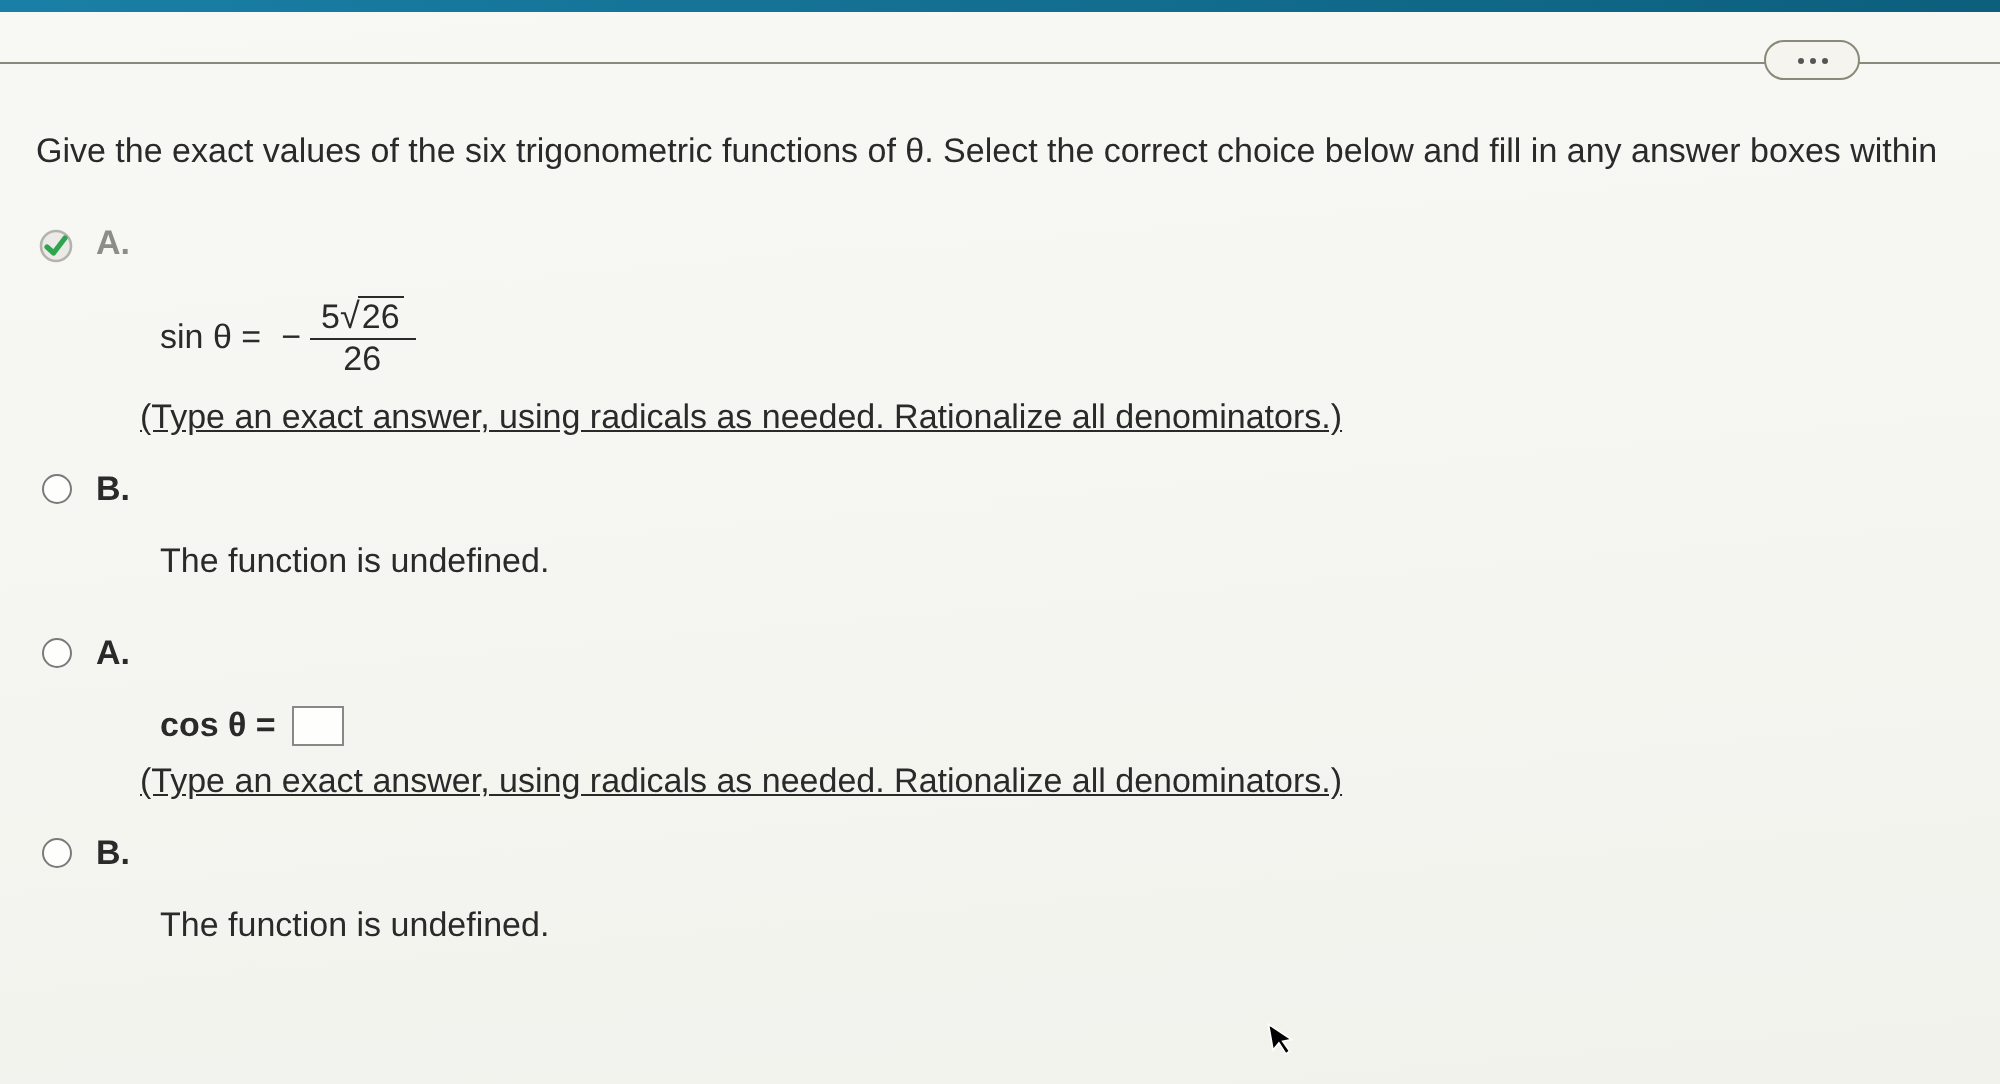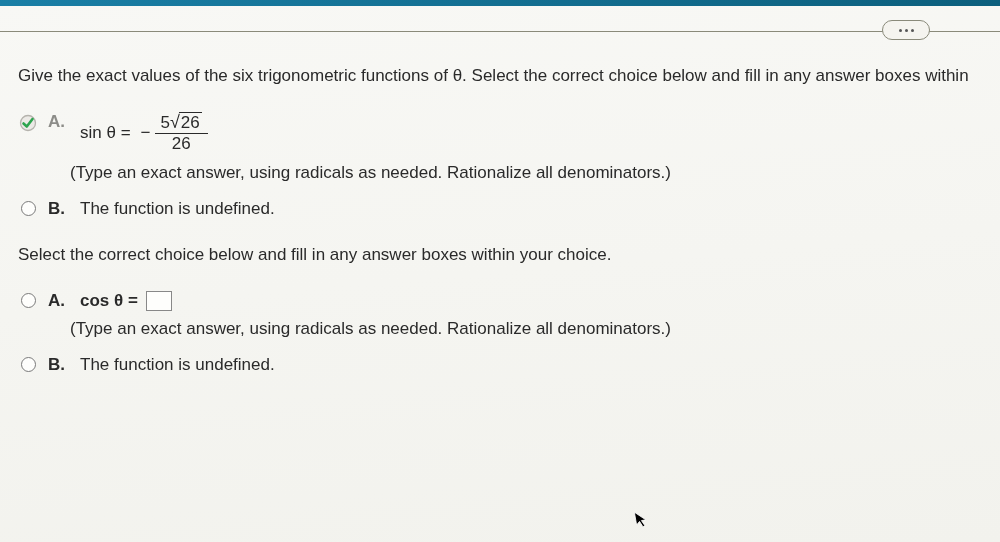--- a/index.html
+++ b/index.html
@@ -80,21 +80,21 @@
       width: 18px; height: 18px;
       position: relative;
     }
     .radio-checked svg { width: 18px; height: 18px; }
     .letter {
       font-weight: bold;
       width: 22px;
       flex-shrink: 0;
     }
     .letter.faded { color: #8c8c88; }
-    .choice-body { flex: 1; }
+    .choice-body { flex: 1; margin-top: 36px; }
     .math-sin {
       display: inline-flex;
       align-items: center;
       margin-bottom: 2px;
     }
     .func-label { margin-right: 6px; }
     .neg { margin: 0 4px; }
     .frac {
       display: inline-flex;
       flex-direction: column;
@@ -111,20 +111,21 @@
     }
     .sqrt .root { font-size: 18px; }
     .sqrt .inside {
       border-top: 1.3px solid #2a2a2a;
       padding: 0 2px;
       margin-left: -1px;
     }
     .hint {
       margin-left: 52px;
       margin-bottom: 16px;
+      text-decoration: underline;
     }
     .second-prompt { margin-bottom: 26px; }
     .answer-box {
       display: inline-block;
       width: 26px;
       height: 20px;
       border: 1px solid #888;
       background: #fefefc;
       vertical-align: middle;
       margin-left: 2px;
@@ -192,21 +193,20 @@
   <div class="choice-row" style="margin-bottom:26px;">
     <div class="radio-wrap">
       <div class="radio-circle"></div>
     </div>
     <div class="letter">B.</div>
     <div class="choice-body">
       <span>The function is undefined.</span>
     </div>
   </div>
 
-  <p class="second-prompt">Select the correct choice below and fill in any answer boxes within your choice.</p>
 
   <div class="choice-block">
     <div class="choice-row">
       <div class="radio-wrap">
         <div class="radio-circle"></div>
       </div>
       <div class="letter">A.</div>
       <div class="choice-body">
         <div class="simple-math">
           <span class="func-label" style="font-weight:bold;">cos θ =</span>

